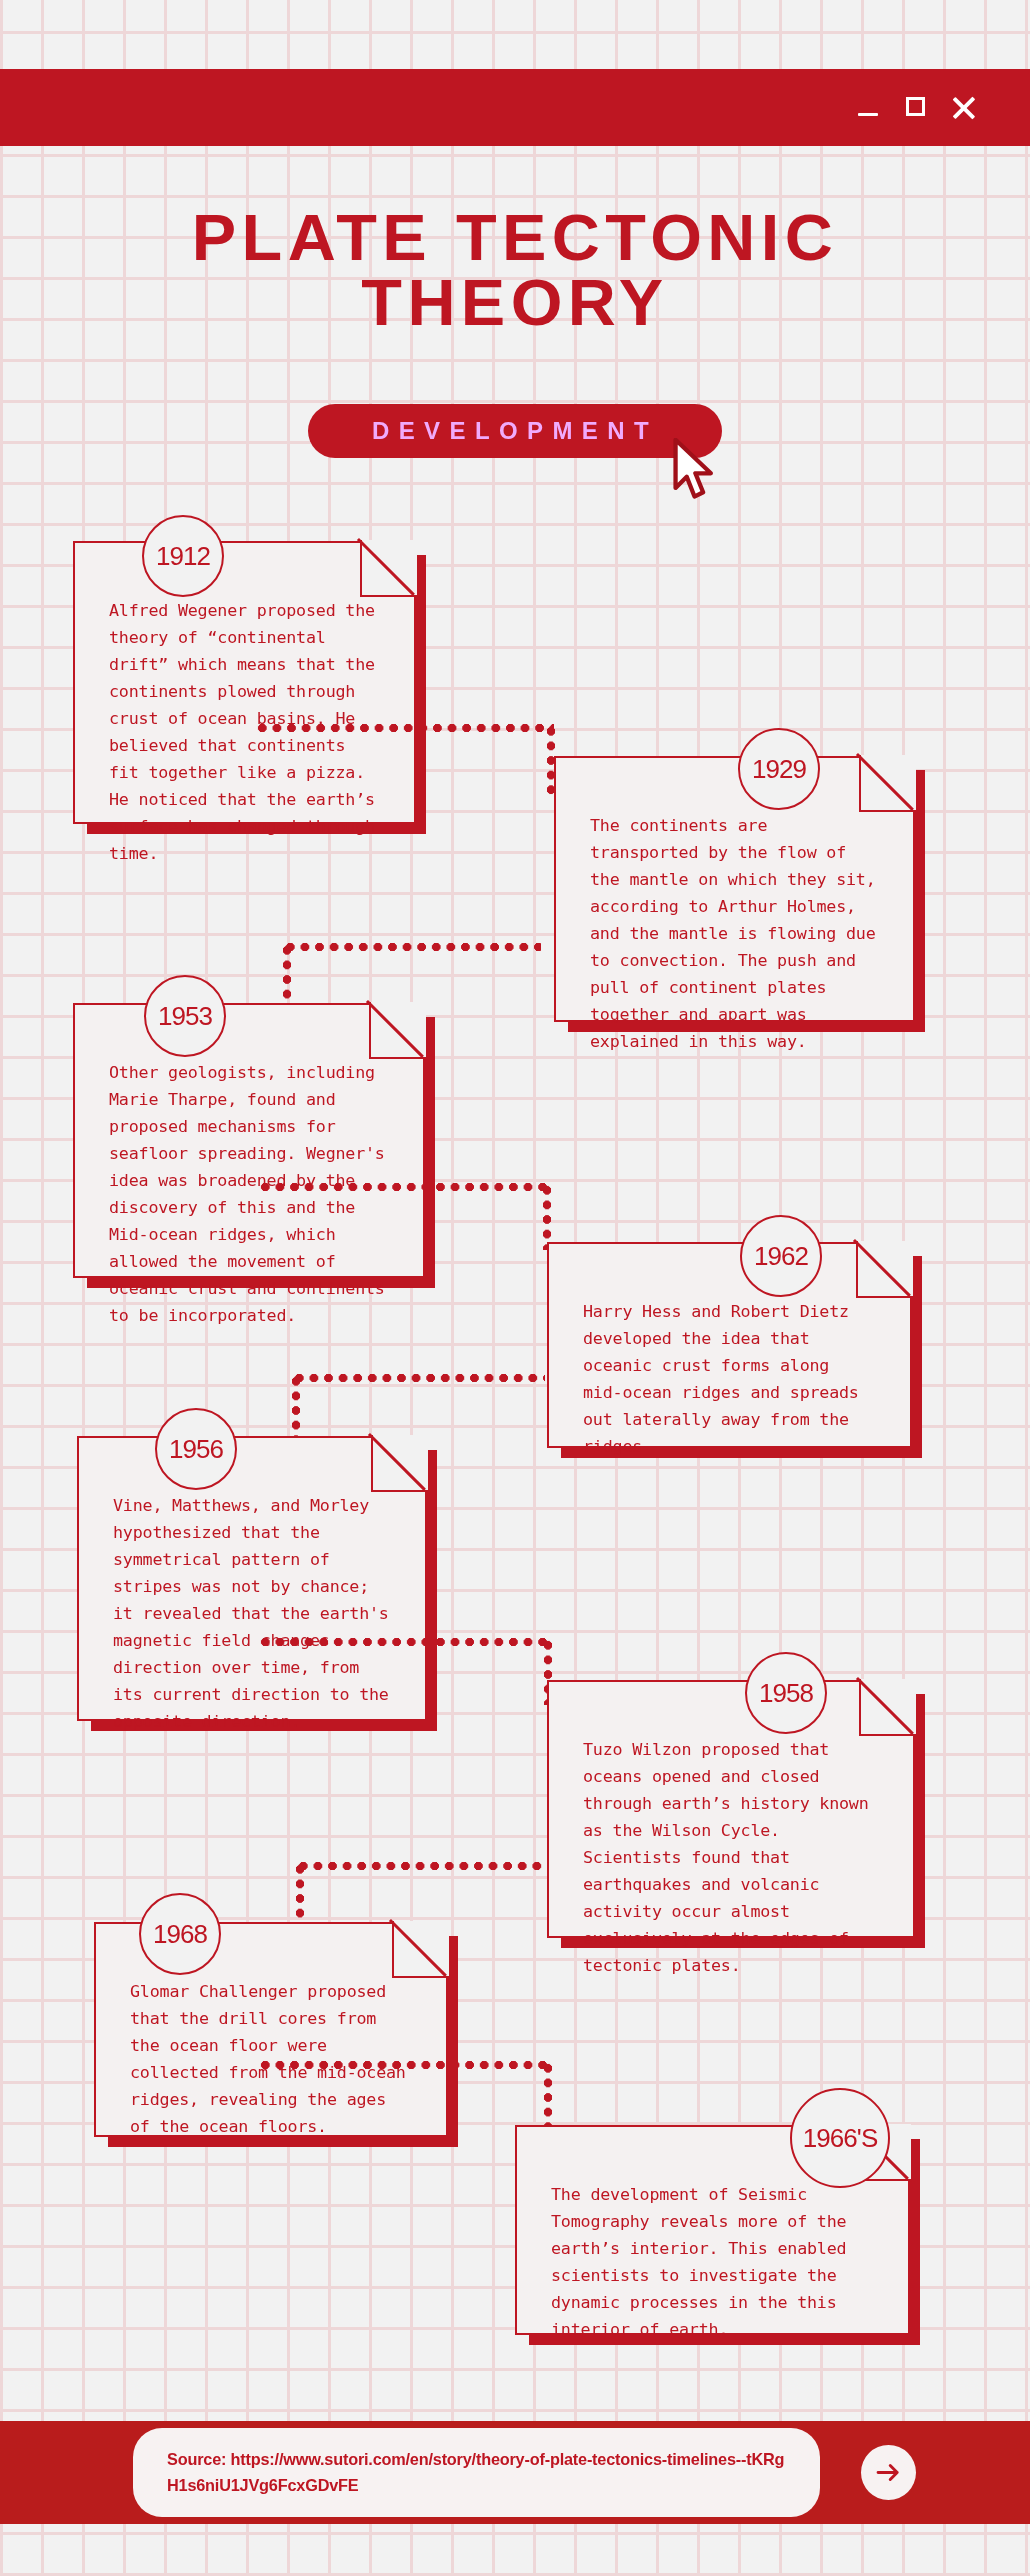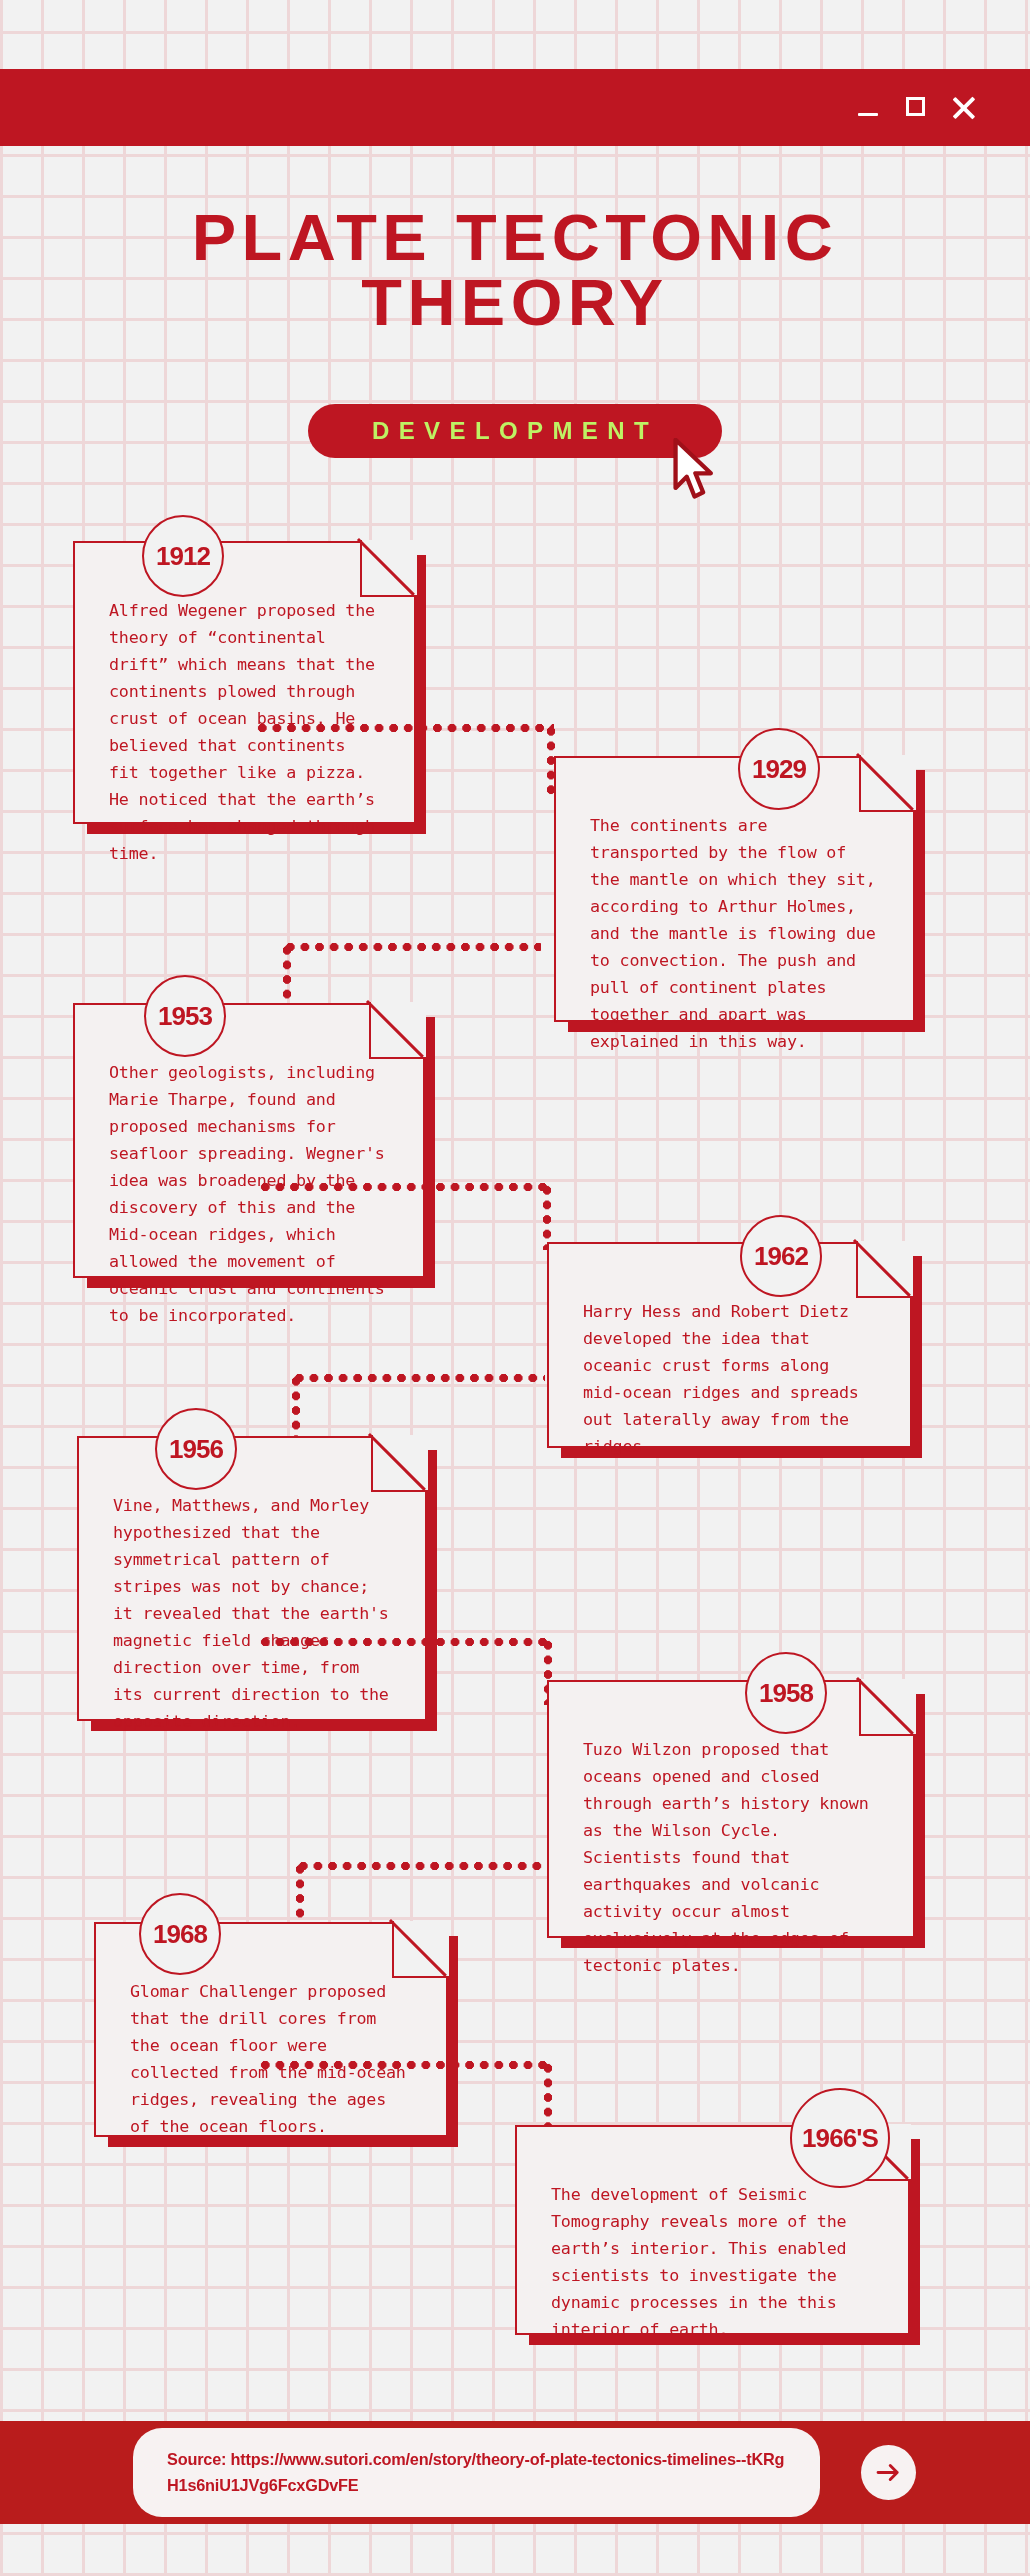--- a/index.html
+++ b/index.html
@@ -29,21 +29,21 @@
   .headline{
     position:absolute;left:0;top:206px;width:1030px;text-align:center;
     color:#be1622;font-weight:bold;font-size:64px;line-height:1.02;
     letter-spacing:5.2px;font-family:"Liberation Sans", sans-serif;
     transform:scaleX(1.04);transform-origin:center top;
   }
   .headline .l2{display:block;}
 
   .badge-wrap{position:absolute;left:0;top:404px;width:1030px;display:flex;justify-content:center;}
   .badge{
-    background:#be1622;color:#bef264;border-radius:34px;
+    background:#be1622;color:#f0abfc;border-radius:34px;
     padding:13px 64px;font-size:24px;font-weight:bold;letter-spacing:9.4px;
     position:relative;box-shadow:0 0 0 0 rgba(0,0,0,0);
   }
   .cursor{
     position:absolute;left:672px;top:438px;width:45px;height:62px;
     pointer-events:none;
   }
 
   
   .card{
@@ -70,21 +70,21 @@
     font-size:16.7px;line-height:1.62;letter-spacing:-0.2px;
     white-space:pre-line;
   }
   .card-body{padding:29px 26px 22px 26px;}
   .card-body.topgap{padding-top:46px;}
 
   .year{
     position:absolute;width:82px;height:82px;border-radius:50%;
     border:2.6px solid #be1622;background:#f2f2f2;
     display:flex;align-items:center;justify-content:center;
-    color:#be1622;font-weight:bold;font-size:26px;letter-spacing:-0.9px;
+    color:#be1622;font-weight:normal;font-size:26px;letter-spacing:-0.9px;
     box-sizing:border-box;z-index:3;text-align:right;
   }
   .year.wide{width:100px;height:100px;font-size:26px;}
 
   
   .dots-h{position:absolute;height:7.7px;
     background-image:radial-gradient(circle, #be1622 50%, transparent 52%);
     background-size:14.6px 7.7px;background-repeat:repeat-x;}
   .dots-v{position:absolute;width:7.7px;
     background-image:radial-gradient(circle, #be1622 50%, transparent 52%);

